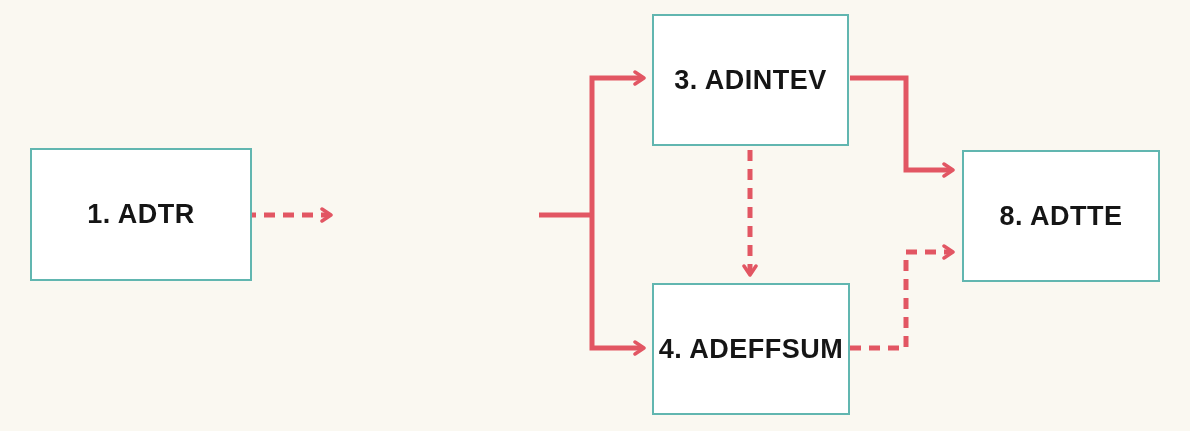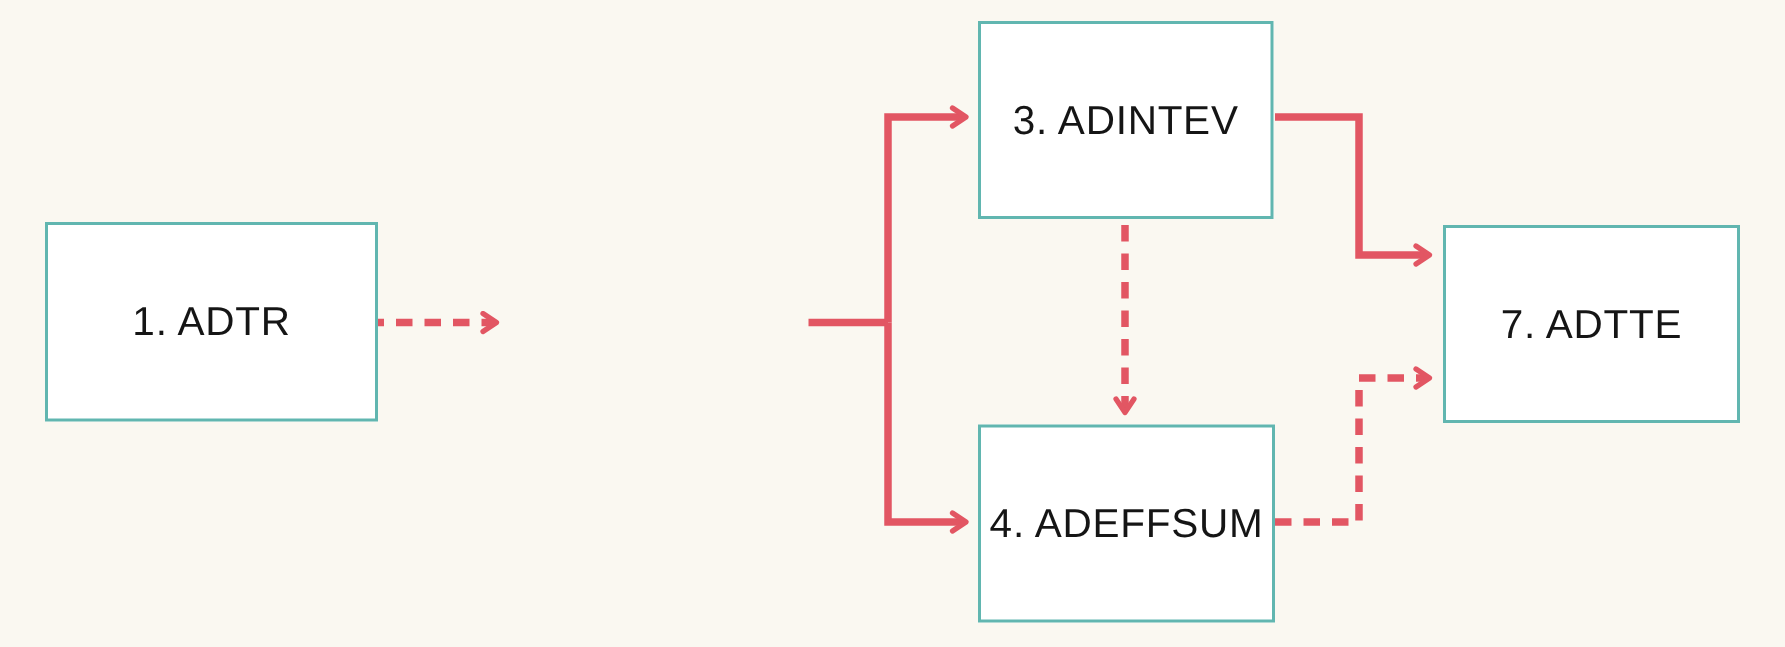--- a/index.html
+++ b/index.html
@@ -43,21 +43,21 @@
     position: absolute;
     box-sizing: border-box;
     background: var(--color-node-fill, #FFFFFF);
     border: 2px solid var(--color-node-border, #61B6B0);
     display: flex;
     align-items: center;
     justify-content: center;
   }
   .node-label {
     font-size: 27px;
-    font-weight: 400;
+    font-weight: 700;
     color: var(--color-text, #151515);
     letter-spacing: 0.5px;
     white-space: nowrap;
   }
   .node-adtr     { left: 30px;  top: 148px; width: 222px; height: 133px; }
   .node-adrs     { left: 341px; top: 149px; width: 198px; height: 132px; }
   .node-adintev  { left: 652px; top: 14px;  width: 197px; height: 132px; }
   .node-adeffsum { left: 652px; top: 283px; width: 198px; height: 132px; justify-content: center; }
   .node-adtte    { left: 962px; top: 150px; width: 198px; height: 132px; }
 </style>
@@ -95,16 +95,16 @@
 
   <div class="node node-adintev">
     <span class="node-label">3. ADINTEV</span>
   </div>
 
   <div class="node node-adeffsum">
     <span class="node-label">4. ADEFFSUM</span>
   </div>
 
   <div class="node node-adtte">
-    <span class="node-label">7. ADTTE</span>
+    <span class="node-label">8. ADTTE</span>
   </div>
 
 </div>
 
 </body></html>

